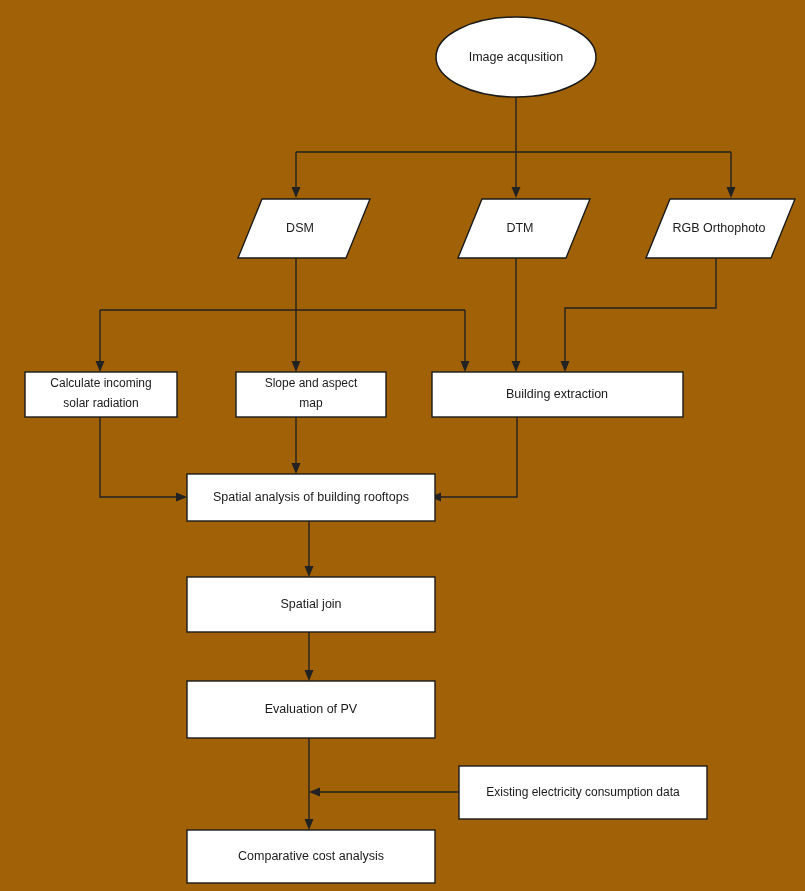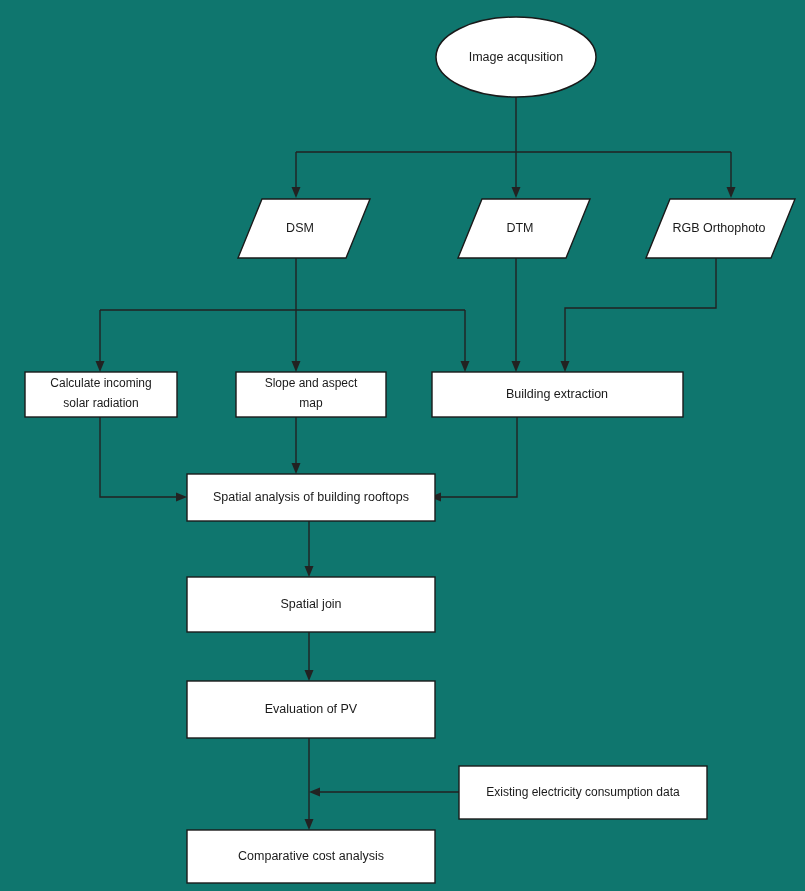--- a/index.html
+++ b/index.html
@@ -11,21 +11,21 @@
   body {
     font-family: "Liberation Sans", sans-serif;
     width: 805px;
     height: 891px;
     overflow: hidden;
   }
   #flow-root {
     position: relative;
     width: 805px;
     height: 891px;
-    background: #0f766e;
+    background: #a16207;
   }
   svg#flow-svg {
     position: absolute;
     top: 0;
     left: 0;
     width: 805px;
     height: 891px;
     display: block;
   }
   .node-shape {

